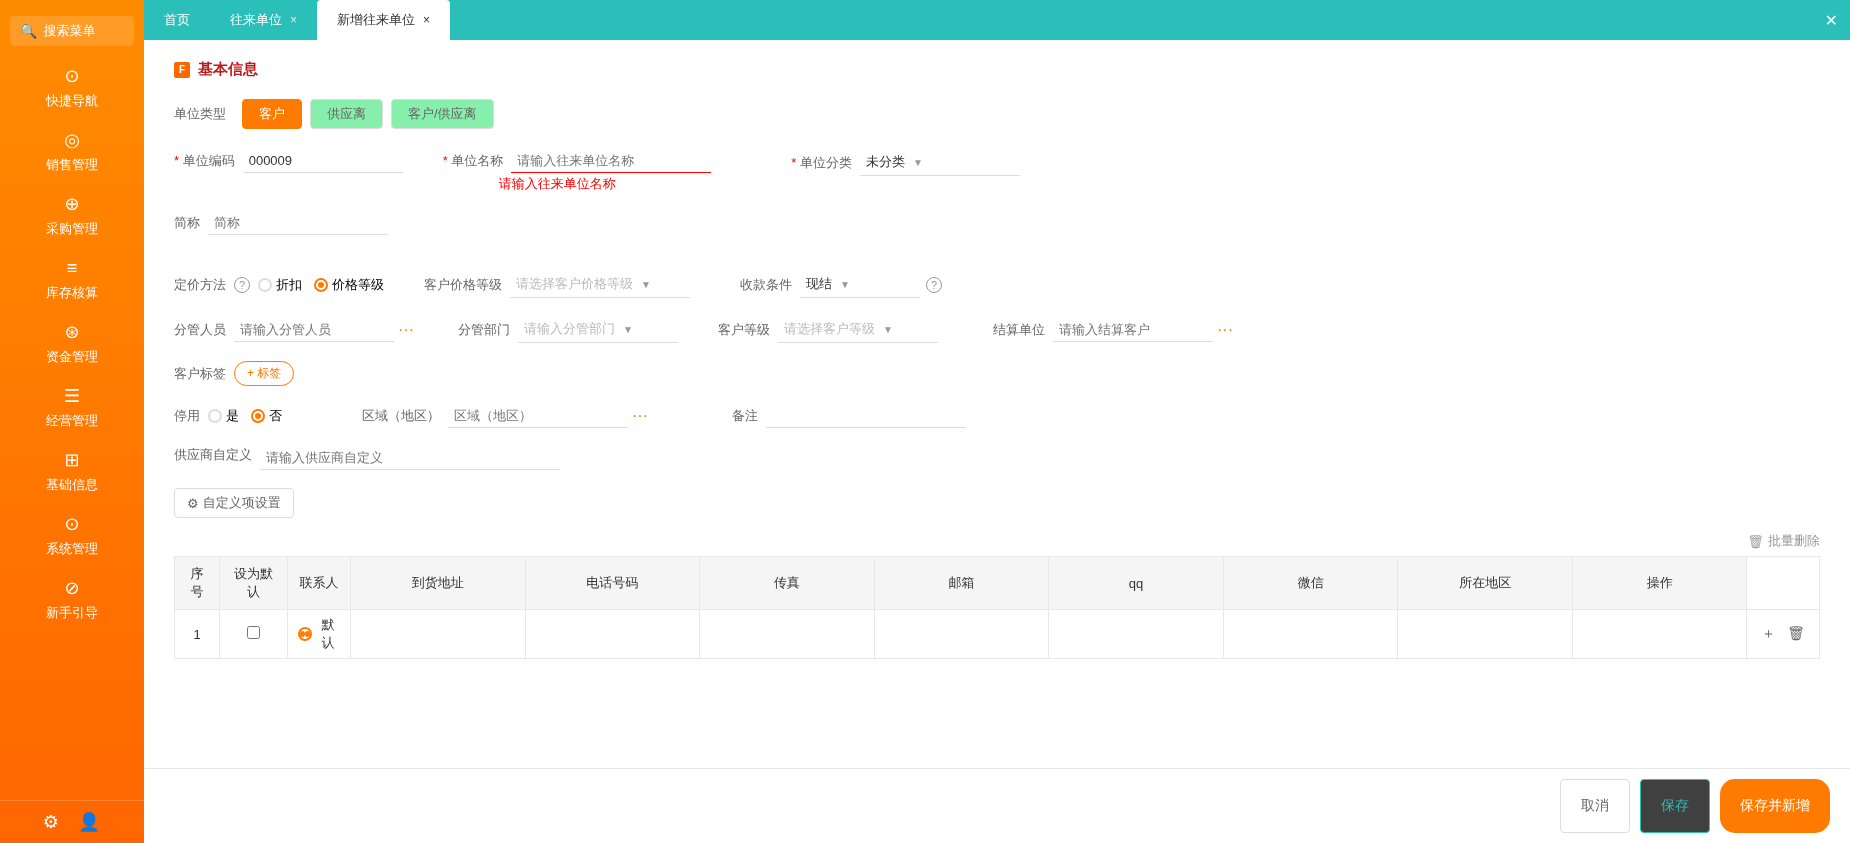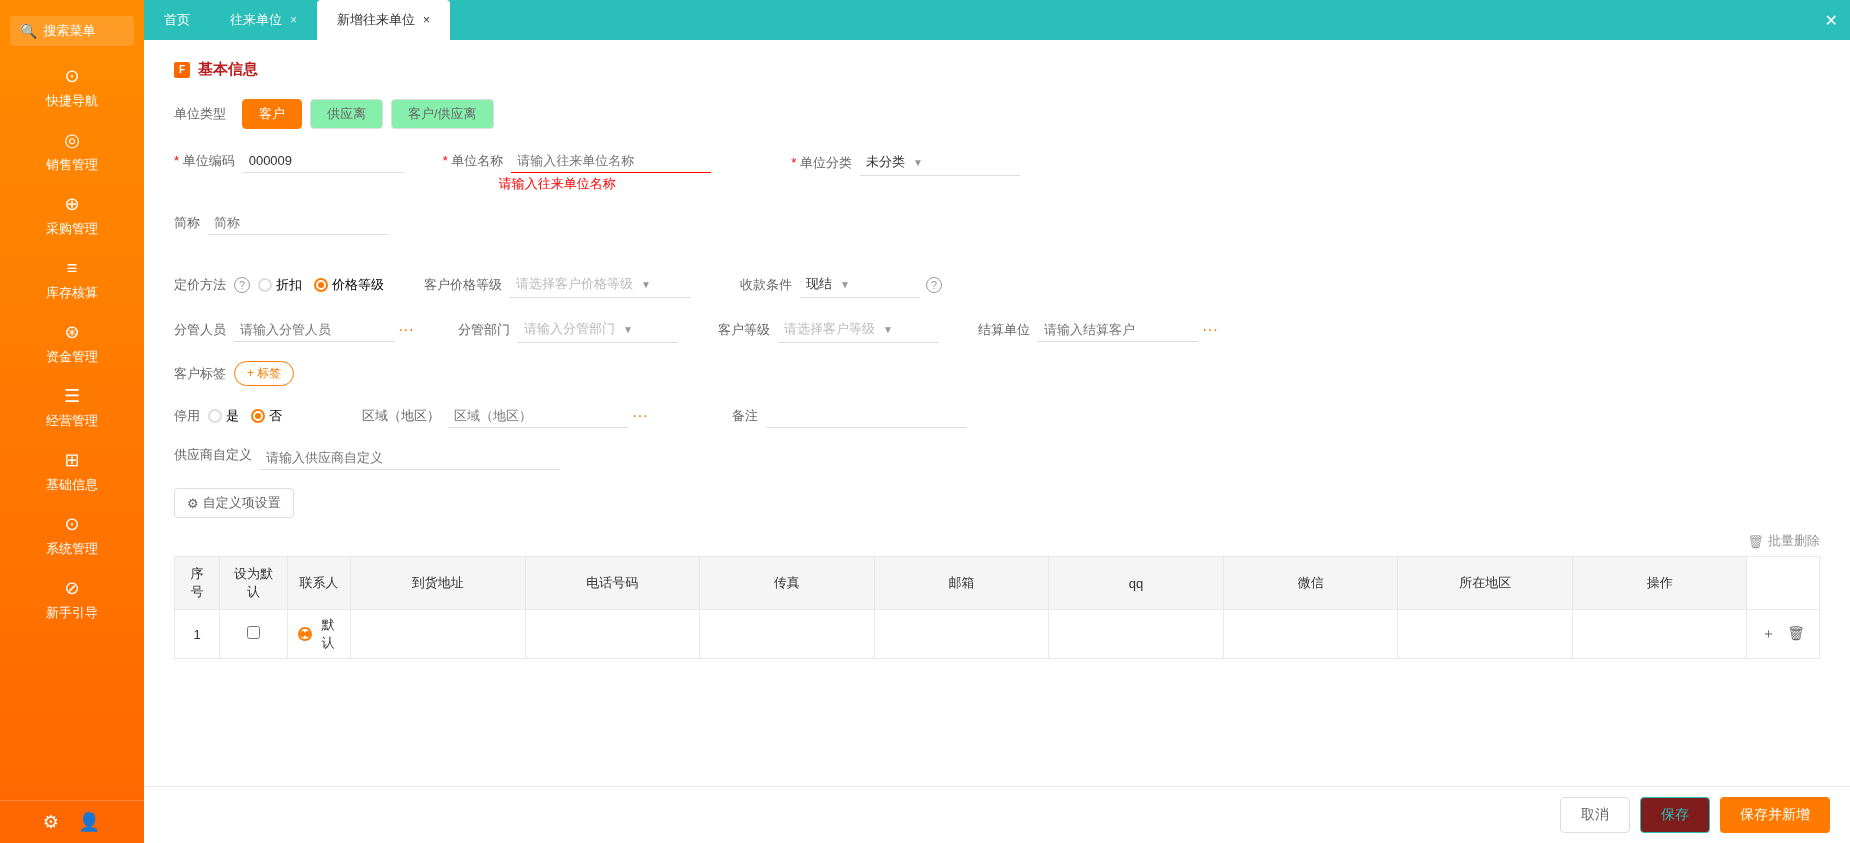--- a/index.html
+++ b/index.html
@@ -324,32 +324,32 @@
     .btn-cancel {
       padding: 7px 20px;
       border: 1px solid #ddd;
       border-radius: 4px;
       background: white;
       color: #666;
       cursor: pointer;
       font-size: 14px;
     }
     .btn-save {
-      padding: 8px 20px;
+      padding: 17px 20px;
       border: 1px solid #2abfb8;
       border-radius: 4px;
-      background: #7f1d1d;
+      background: #404040;
       color: #2abfb8;
       cursor: pointer;
       font-size: 14px;
     }
     .btn-save-new {
       padding: 7px 20px;
       border: none;
-      border-radius: 4px;
+      border-radius: 15px;
       background: #ff7a00;
       color: white;
       cursor: pointer;
       font-size: 14px;
     }
   </style>
 </head>
 <body>
 
 <div class="sidebar">
@@ -517,21 +517,21 @@
       </div>
 
       <div class="form-field" style="margin-left:20px;">
         <span class="form-label" style="margin-right:8px;">客户等级</span>
         <div class="form-select" style="width:160px;">
           <span style="color:#bbb;">请选择客户等级</span>
           <span class="select-arrow">▼</span>
         </div>
       </div>
 
-      <div class="form-field" style="margin-left:20px;">
+      <div class="form-field" style="margin-left:35px;">
         <span class="form-label" style="margin-right:8px;">结算单位</span>
         <input type="text" class="form-input" style="width: 160px;" placeholder="请输入结算客户">
         <span class="more-btn">···</span>
       </div>
     </div>
 
     <div class="form-row" style="align-items:center; margin-bottom:18px;">
       <span class="form-label" style="margin-right:8px;">客户标签</span>
       <button class="tag-add-btn">+ 标签</button>
     </div>

